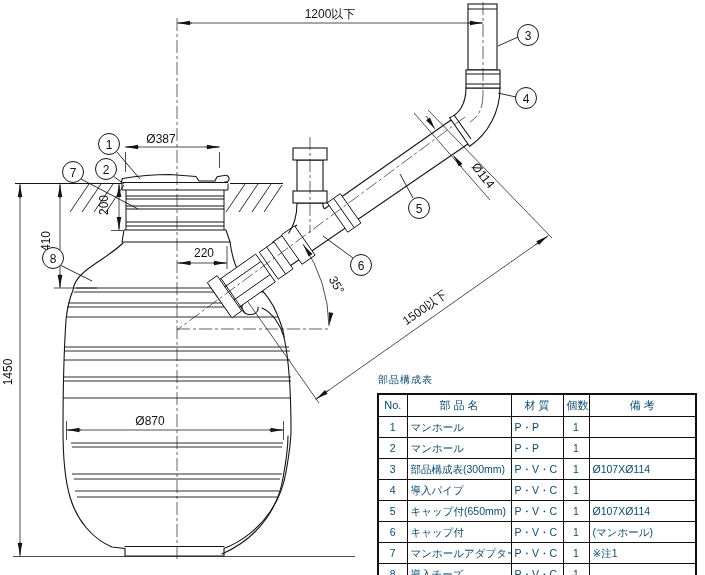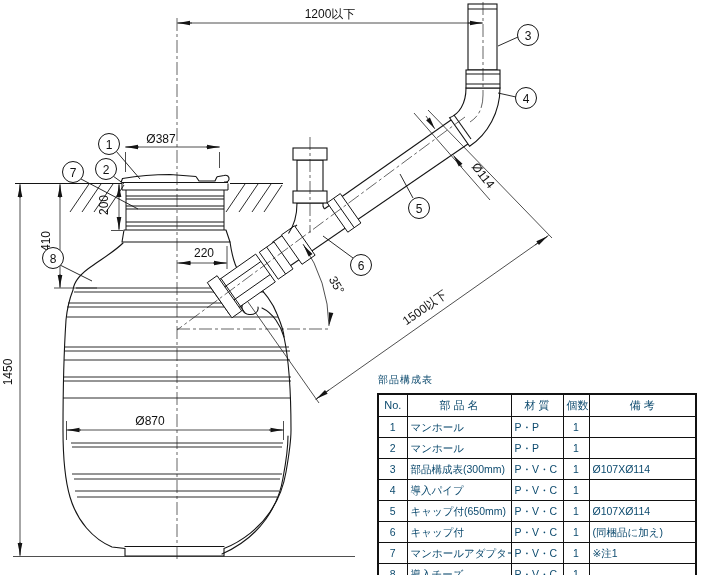--- a/index.html
+++ b/index.html
@@ -279,21 +279,21 @@
       <td class="c-name">キャップ付(650mm)</td>
       <td>P・V・C</td>
       <td class="c-qty">1</td>
       <td>Ø107XØ114</td>
     </tr>
     <tr>
       <td class="c-no">6</td>
       <td class="c-name">キャップ付</td>
       <td>P・V・C</td>
       <td class="c-qty">1</td>
-      <td>(同梱品に加え)</td>
+      <td>(マンホール)</td>
     </tr>
     <tr>
       <td class="c-no">7</td>
       <td class="c-name">マンホールアダプター</td>
       <td>P・V・C</td>
       <td class="c-qty">1</td>
       <td>※注1</td>
     </tr>
     <tr>
       <td class="c-no">8</td>

